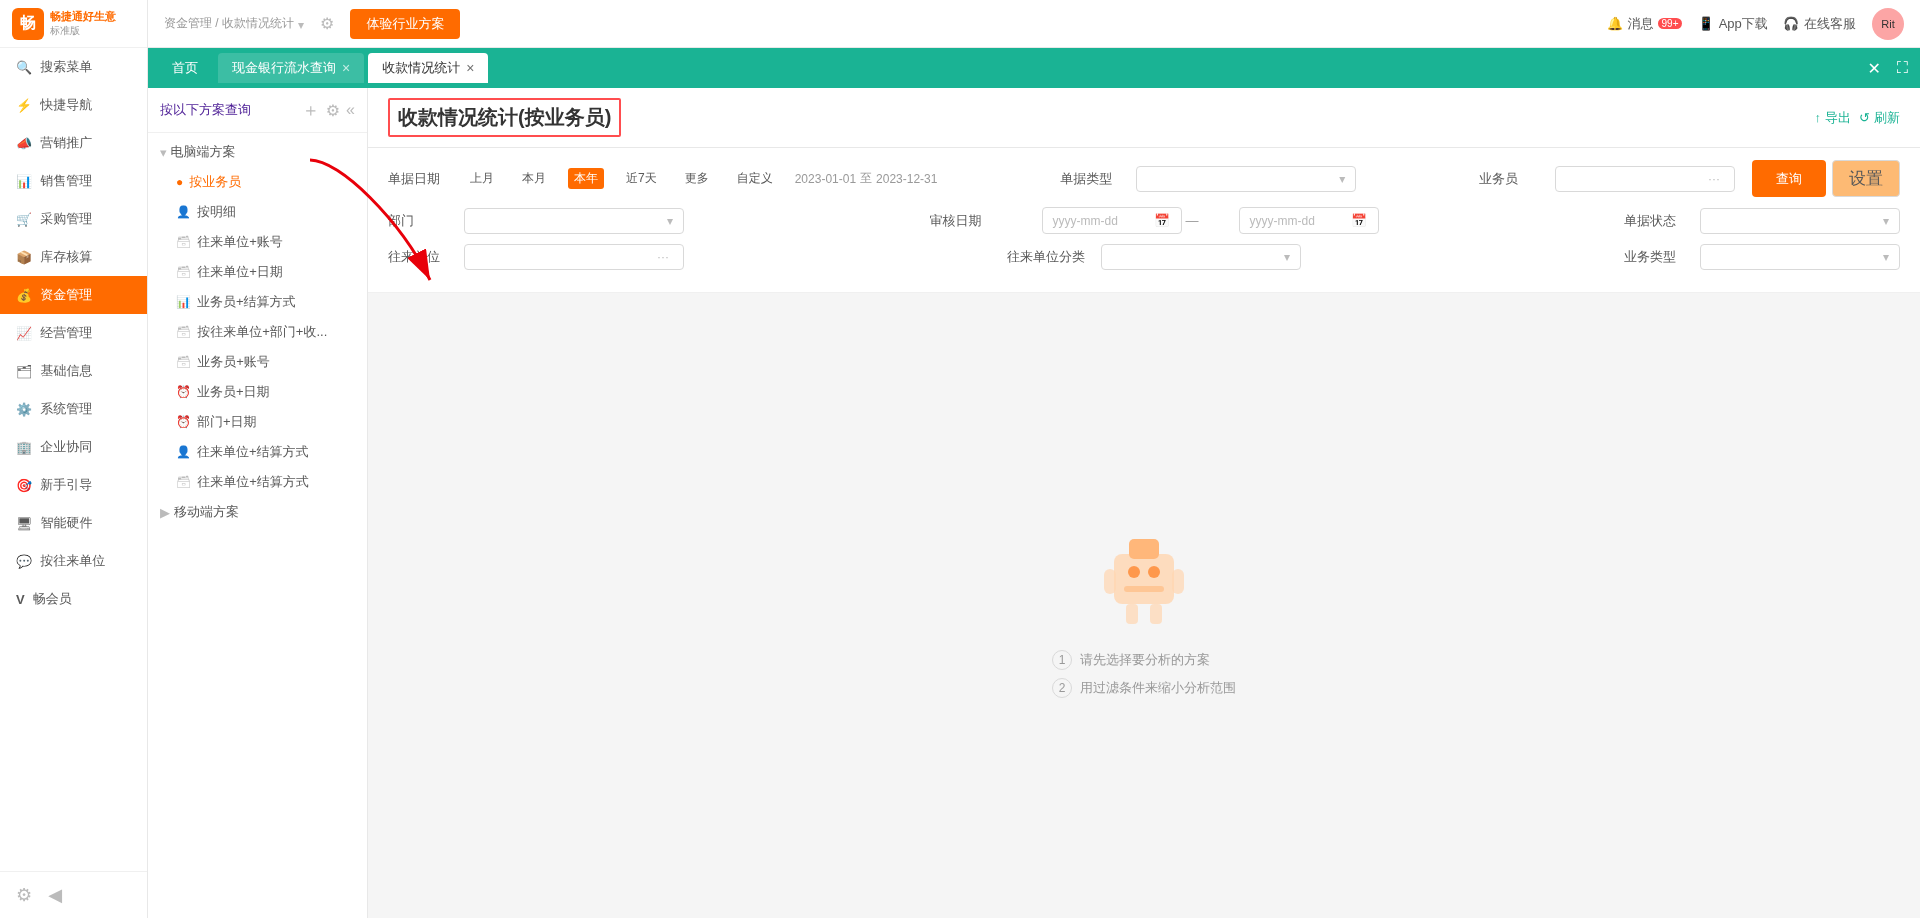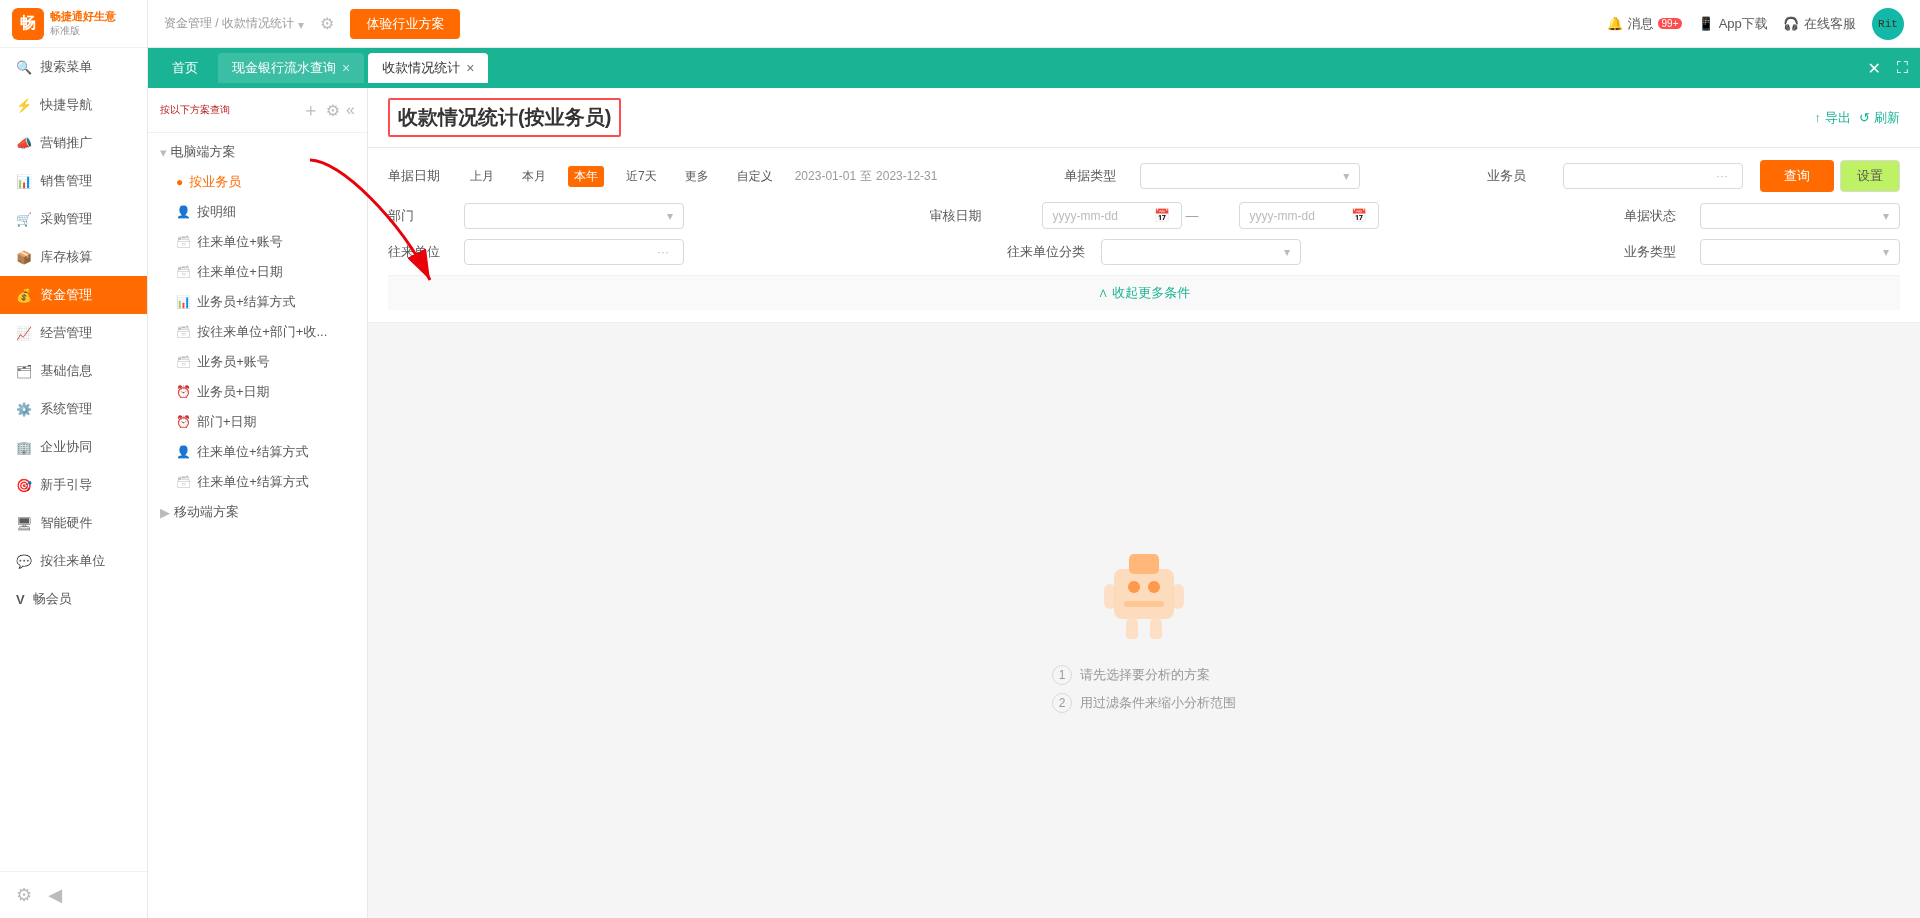--- a/index.html
+++ b/index.html
@@ -57,36 +57,36 @@
     .filter-select { border: 1px solid #d9d9d9; border-radius: 4px; padding: 5px 10px; font-size: 13px; color: #595959; min-width: 200px; display: flex; align-items: center; justify-content: space-between; cursor: pointer; background: white; }
     .filter-select .arrow { color: #bbb; font-size: 12px; }
     .filter-input { border: 1px solid #d9d9d9; border-radius: 4px; padding: 5px 10px; font-size: 13px; color: #bbb; min-width: 140px; background: white; margin-left: 36px; }
     .filter-dash { color: #999; }
 
     .collapse-bar { background: #f9f9f9; border-top: 1px solid #f0f0f0; padding: 8px; text-align: center; cursor: pointer; color: #1ab394; font-size: 13px; display: flex; align-items: center; justify-content: center; gap: 4px; }
 
     
     .scheme-panel { width: 220px; background: white; border-right: 1px solid #e8e8e8; display: flex; flex-direction: column; overflow: hidden; }
     .scheme-header { padding: 10px 12px; display: flex; align-items: center; gap: 4px; border-bottom: 1px solid #f0f0f0; }
-    .scheme-header-label { font-size: 10px; color: #b91c1c; flex: 1; }
+    .scheme-header-label { font-size: 13px; color: #4c1d95; flex: 1; }
     .scheme-header-actions { display: flex; gap: 6px; align-items: center; }
     .scheme-list { flex: 1; overflow-y: auto; padding: 4px 0; }
     .scheme-group { }
     .scheme-group-title { display: flex; align-items: center; padding: 6px 12px; font-size: 13px; color: #595959; cursor: pointer; }
     .scheme-item { display: flex; align-items: center; padding: 6px 12px 6px 28px; font-size: 13px; color: #595959; cursor: pointer; gap: 6px; }
     .scheme-item.active { color: #ff6b00; }
 
     
     .result-area { flex: 1; background: #f5f5f5; display: flex; flex-direction: column; align-items: center; justify-content: center; gap: 16px; }
     .empty-steps { display: flex; flex-direction: column; gap: 8px; }
     .empty-step { display: flex; align-items: center; gap: 8px; color: #999; font-size: 13px; }
     .step-num { width: 20px; height: 20px; border-radius: 50%; border: 1px solid #d9d9d9; display: flex; align-items: center; justify-content: center; font-size: 12px; color: #999; flex-shrink: 0; }
 
     .query-btn { background: #ff6b00; color: white; border: none; border-radius: 4px; padding: 7px 24px; font-size: 13px; cursor: pointer; }
-    .settings-btn { background: #bef264; color: #595959; border: 1px solid #d9d9d9; border-radius: 4px; padding: 6px 16px; font-size: 13px; cursor: pointer; }
+    .settings-btn { background: #fdba74; color: #595959; border: 1px solid #d9d9d9; border-radius: 4px; padding: 6px 16px; font-size: 17px; cursor: pointer; }
   </style>
 </head>
 <body>
 
 <div class="sidebar">
   <div class="sidebar-logo">
     <div class="logo-icon">畅</div>
     <div style="margin-left:6px">
       <div style="font-size:11px;color:#ff6b00;font-weight:bold">畅捷通好生意</div>
       <div style="font-size:10px;color:#999;">标准版</div>
@@ -176,21 +176,21 @@
         <span class="badge">99+</span>
       </div>
       <div class="msg-btn">
         <span>📱</span>
         <span>App下载</span>
       </div>
       <div class="msg-btn">
         <span>🎧</span>
         <span>在线客服</span>
       </div>
-      <div style="width:32px;height:32px;background:#14b8a6;border-radius:50%;display:flex;align-items:center;justify-content:center;font-size:11px;cursor:pointer;font-family:Liberation Mono, monospace;">Rit</div>
+      <div style="width:32px;height:32px;background:#fca5a5;border-radius:50%;display:flex;align-items:center;justify-content:center;font-size:11px;cursor:pointer;">Rit</div>
     </div>
   </div>
 
   <div class="tabs">
     <div class="tab-home">
       <span>首页</span>
     </div>
     <div class="tab-item">
       <span>现金银行流水查询</span>
       <span class="tab-close">×</span>
@@ -366,21 +366,20 @@
             <span class="arrow">▾</span>
           </div>
           <div style="flex:1"></div>
           <span class="filter-label">业务类型</span>
           <div class="filter-select" style="min-width:200px;">
             <span></span>
             <span class="arrow">▾</span>
           </div>
         </div>
 
-        <div class="collapse-bar">∧ 收起更多条件</div>
       </div>
 
       <div class="result-area">
 
         <svg width="120" height="120" viewBox="0 0 120 120">
           <rect x="30" y="40" width="60" height="50" rx="8" fill="#ffd6b0" opacity="0.8"></rect>
           <rect x="45" y="25" width="30" height="20" rx="5" fill="#ffb77a"></rect>
           <circle cx="50" cy="58" r="6" fill="#ff6b00" opacity="0.6"></circle>
           <circle cx="70" cy="58" r="6" fill="#ff6b00" opacity="0.6"></circle>
           <rect x="40" y="72" width="40" height="6" rx="3" fill="#ffb77a" opacity="0.6"></rect>

